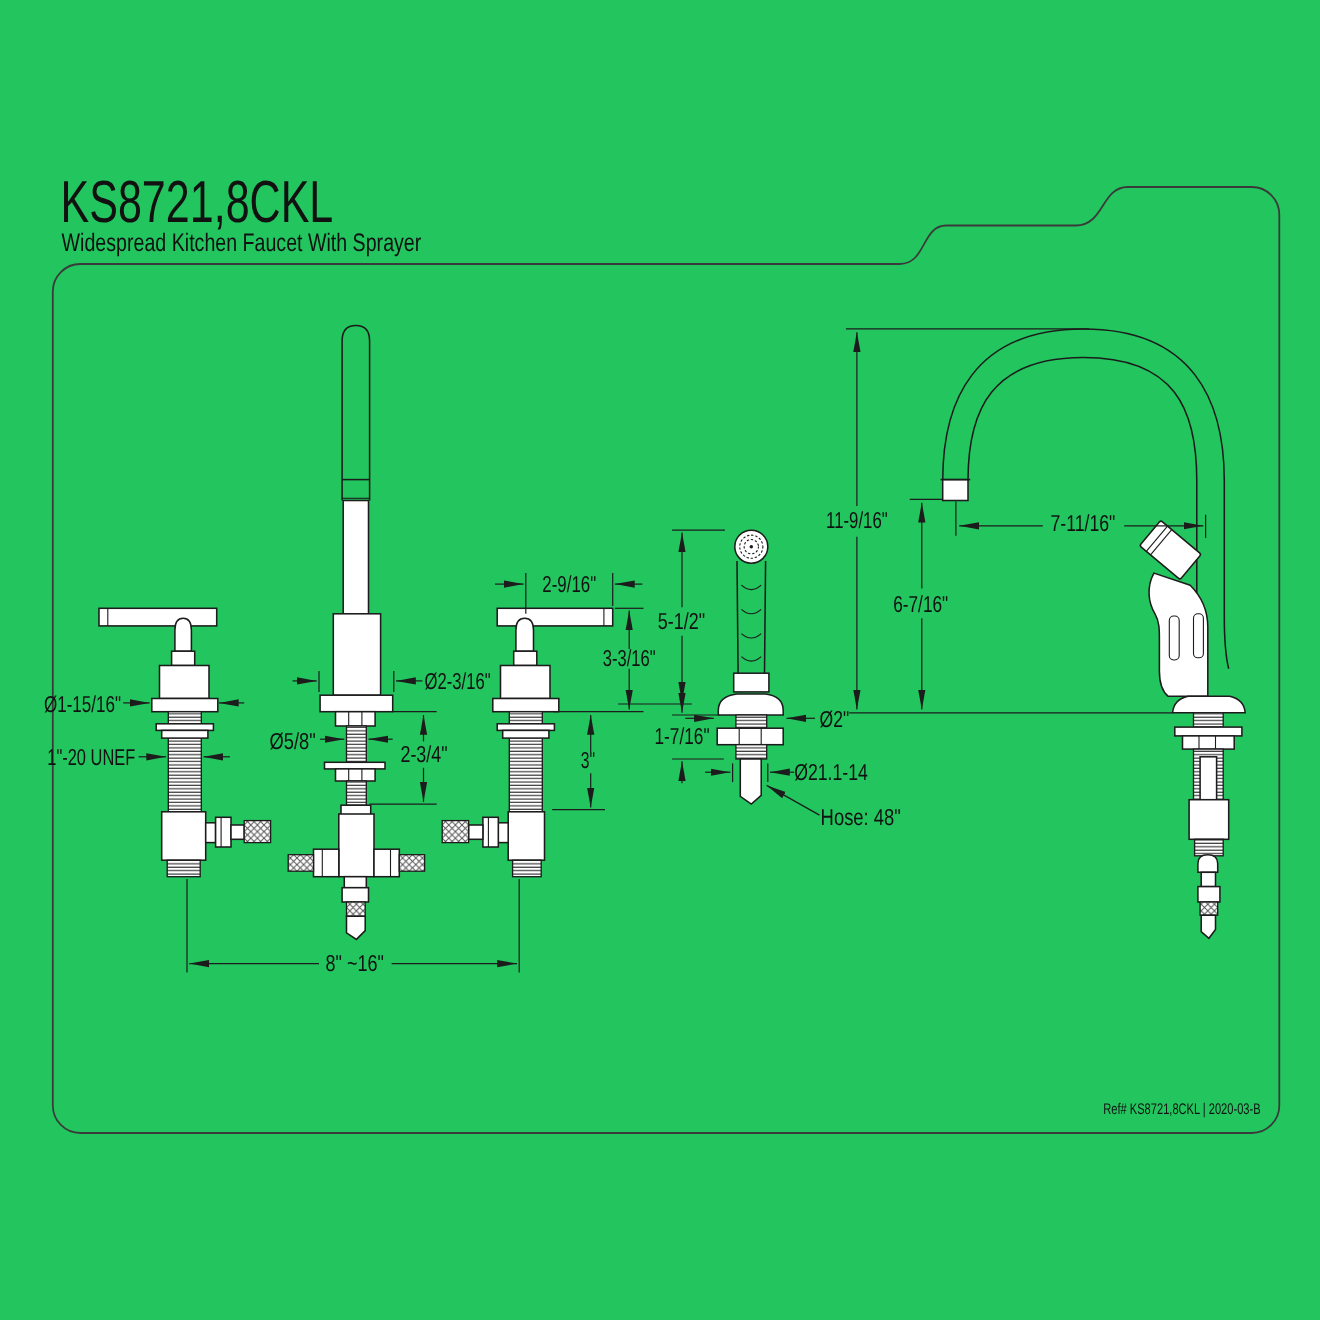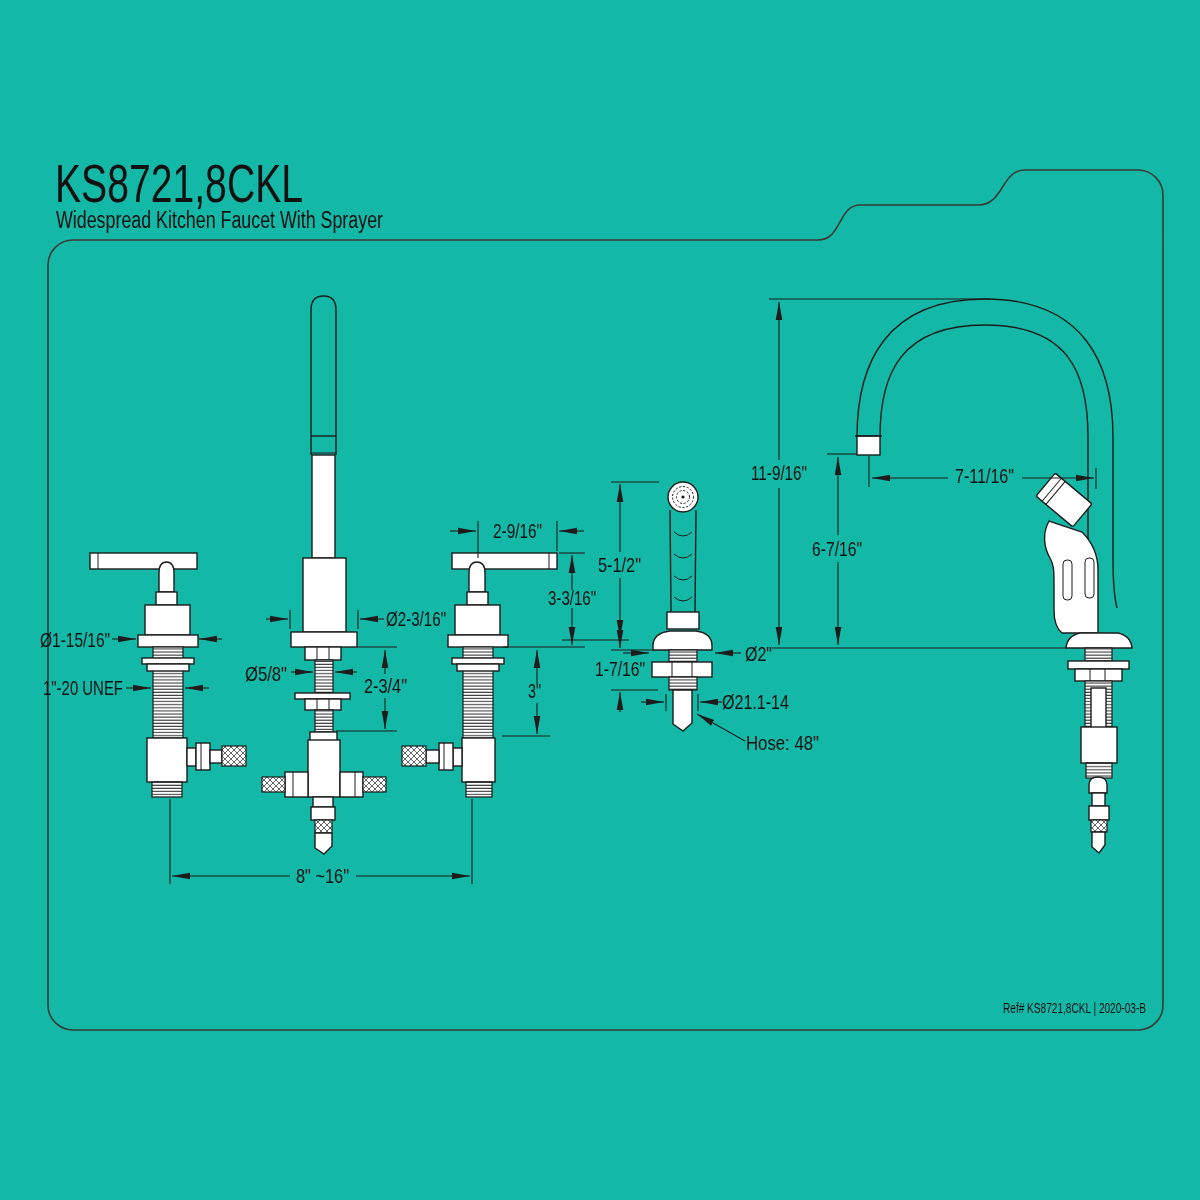--- a/index.html
+++ b/index.html
@@ -1,16 +1,16 @@
 <!DOCTYPE html>
 <html><head>
 <meta charset="utf-8">
 <style>
   html,body{margin:0;padding:0;background:#fff;}
-  .page{position:relative;width:1200px;height:1200px;background:#14b8a6;overflow:hidden;}
+  .page{position:relative;width:1200px;height:1200px;background:#22c55e;overflow:hidden;}
   svg{position:absolute;left:0;top:0;}
   text{font-family:"Liberation Sans","DejaVu Sans",sans-serif;fill:#111;}
   .ttl{font-size:54px;}
   .sub{font-size:23px;}
   .ftr{font-size:14px;}
   .dt{font-size:21px;}
   .ln{fill:none;stroke:#1c1c1c;stroke-width:1.4;}
   .lnt{fill:none;stroke:#1c1c1c;stroke-width:1;}
   .fl{fill:#fff;stroke:#1c1c1c;stroke-width:1.4;}
   .thr{fill:url(#thrp);stroke:#1c1c1c;stroke-width:1.2;}

